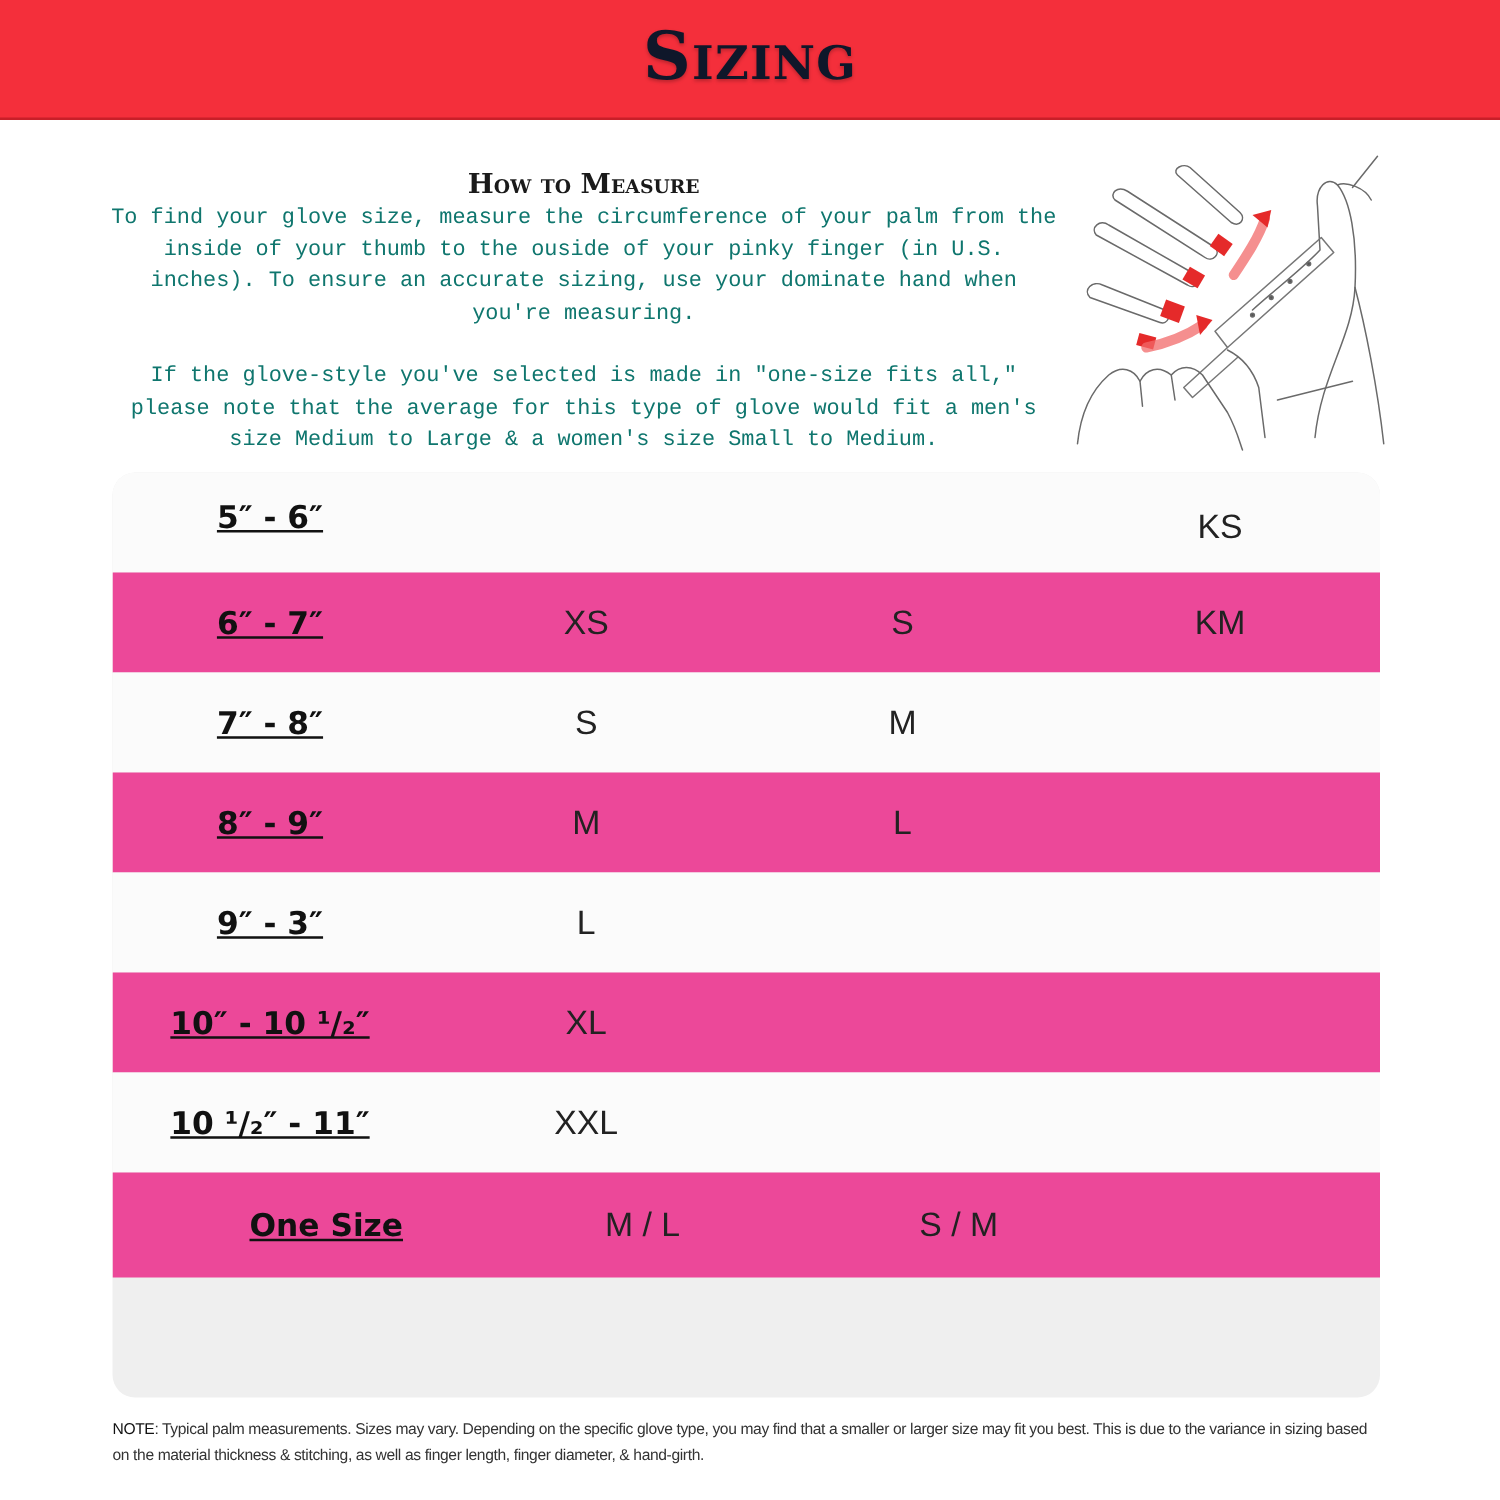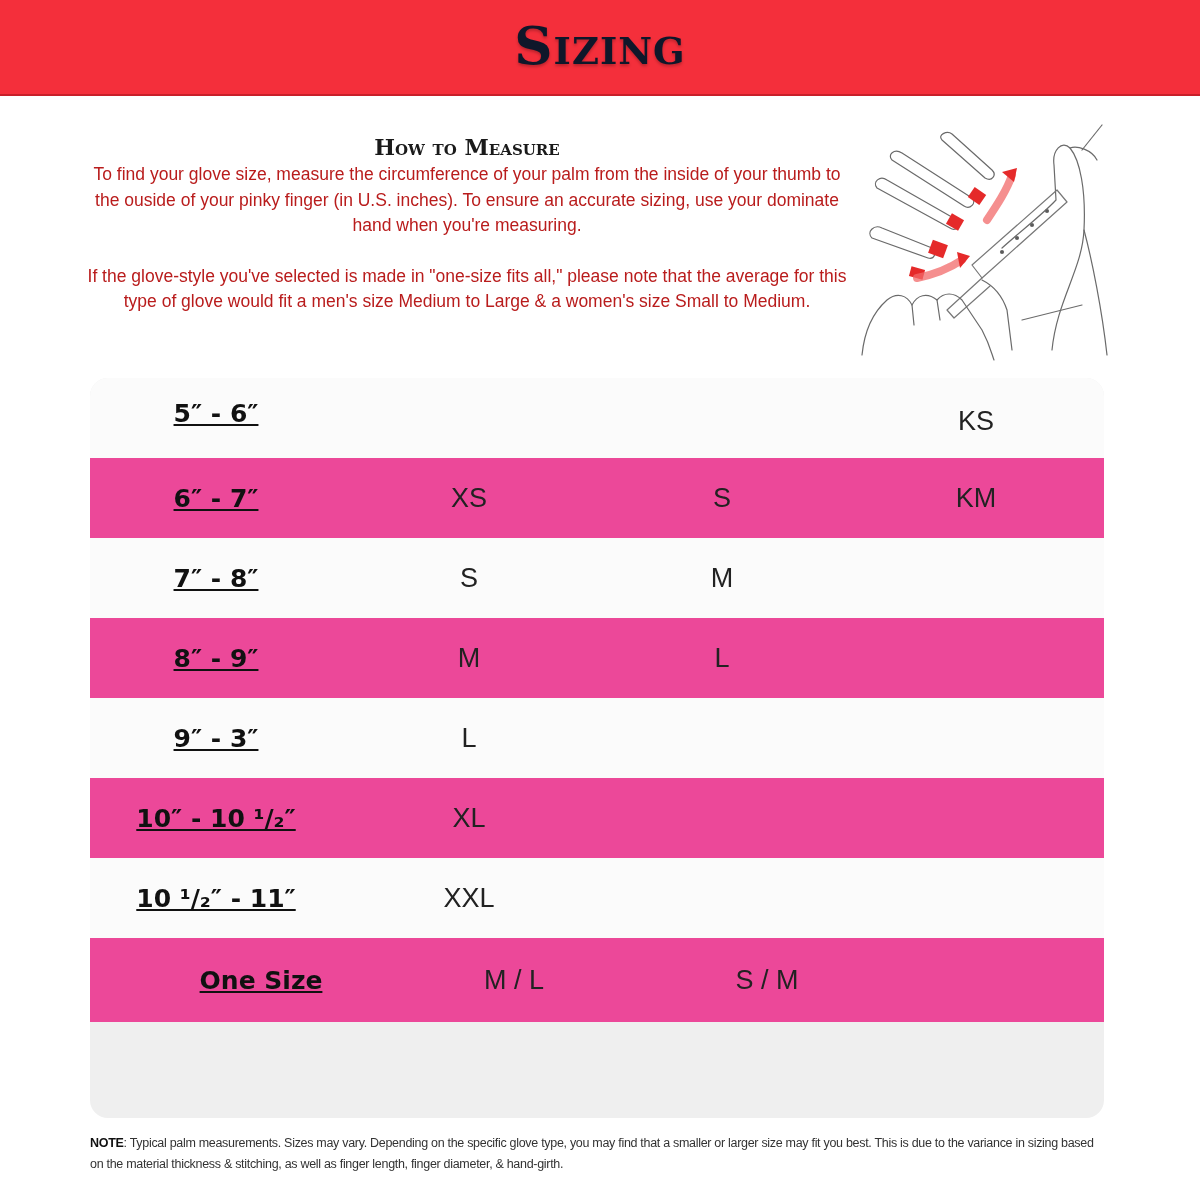--- a/index.html
+++ b/index.html
@@ -28,24 +28,24 @@
   }
   .measure-heading {
     font-family: "DejaVu Serif", serif;
     font-weight: bold;
     font-size: 22px;
     font-variant: small-caps;
     color: #1a1a1a;
     line-height: 30px;
   }
   .measure p {
-    font-family: Liberation Sans, sans-serif;
+    font-family: Liberation Mono, monospace;
     font-size: 17.5px;
     line-height: 25.5px;
-    color: #b91c1c;
+    color: #0f766e;
   }
   .measure p + p { margin-top: 25px; }
 
   .illustration {
     position: absolute; left: 852px; top: 120px; width: 262px; height: 245px;
   }
 
   .table {
     position: absolute; left: 90px; top: 378px; width: 1014px; height: 740px;
     border-radius: 18px;
@@ -92,21 +92,21 @@
   .row.body.first .vcell { padding-top: 6px; }
 
   .note {
     position: absolute; left: 90px; top: 1133px; width: 1020px;
     font-family: "Liberation Sans", sans-serif;
     font-size: 12.5px;
     line-height: 21px;
     color: #333;
     letter-spacing: -0.3px;
   }
-  .note-label { font-weight: bold; color: #111; }
+  .note-label { font-weight: normal; color: #111; }
 </style>
 </head>
 <body>
 
 <div class="banner">
   <div class="banner-title">Sizing</div>
 </div>
 
 <div class="measure">
   <div class="measure-heading">How to Measure</div>

